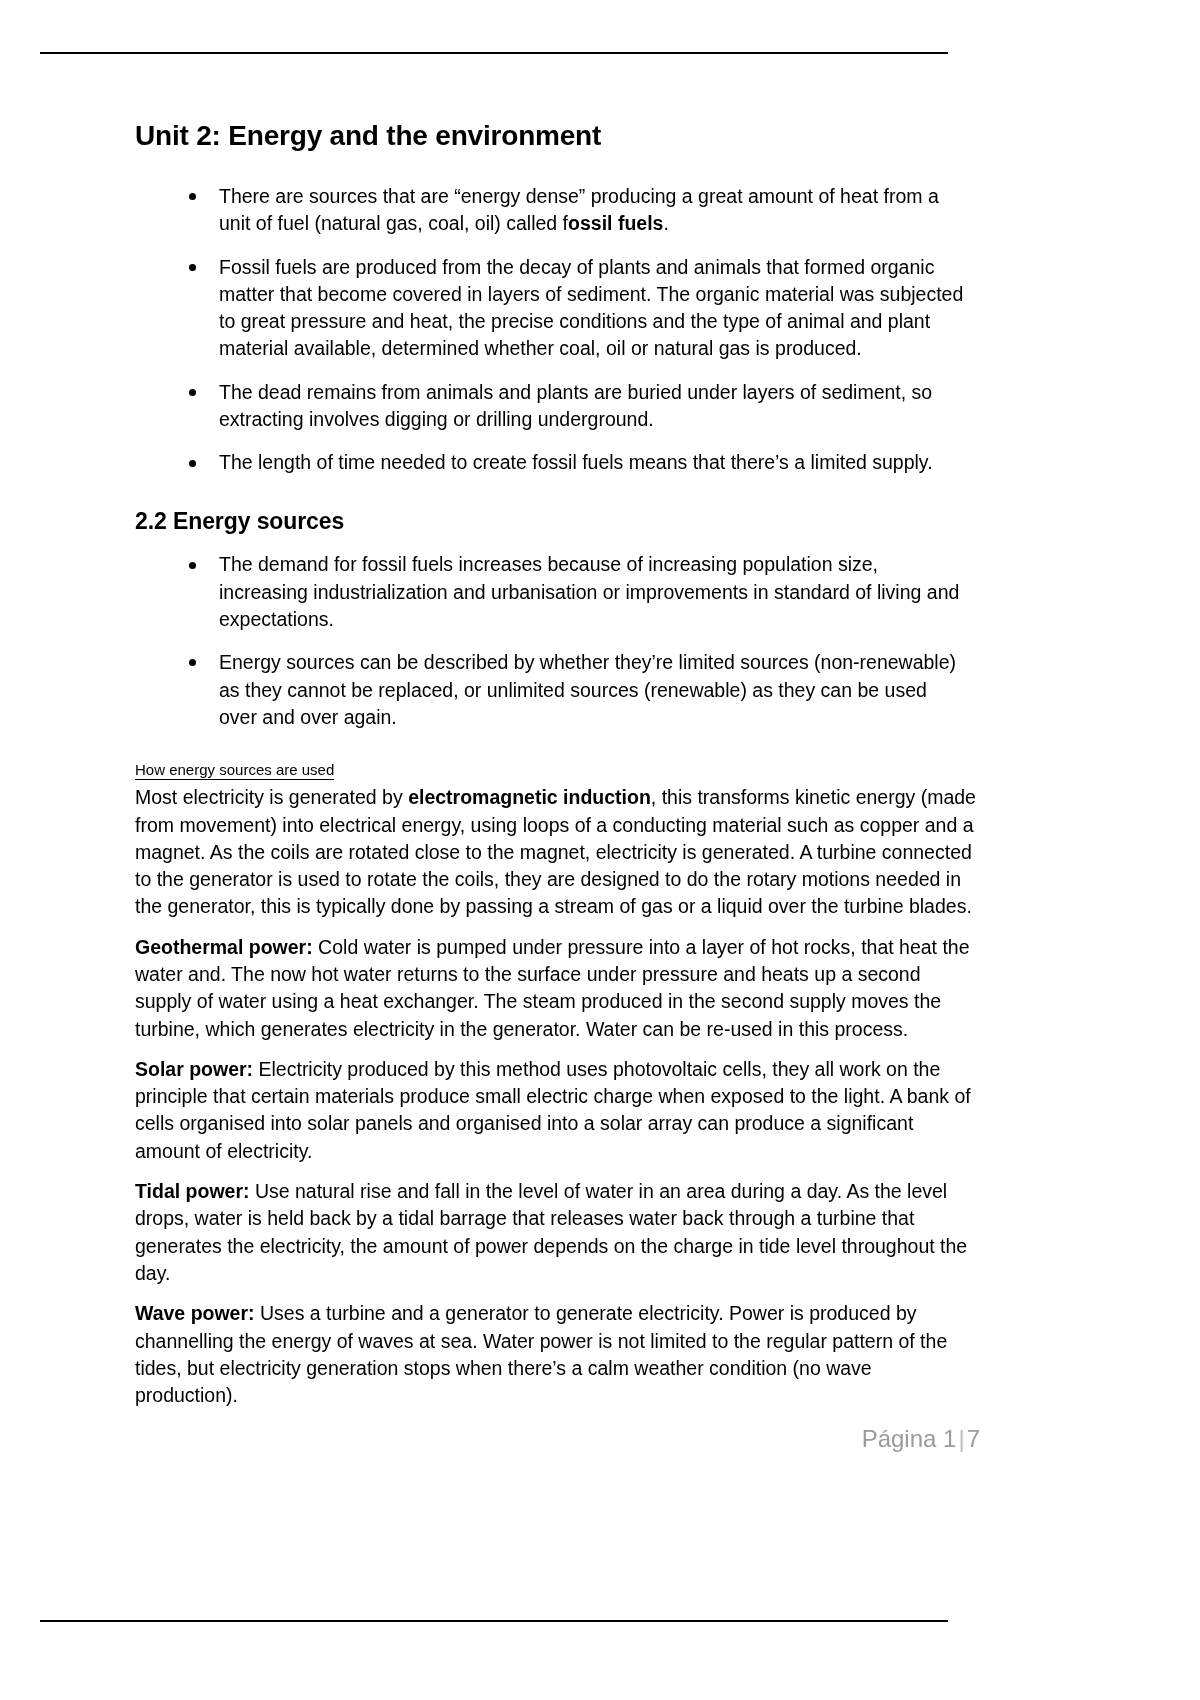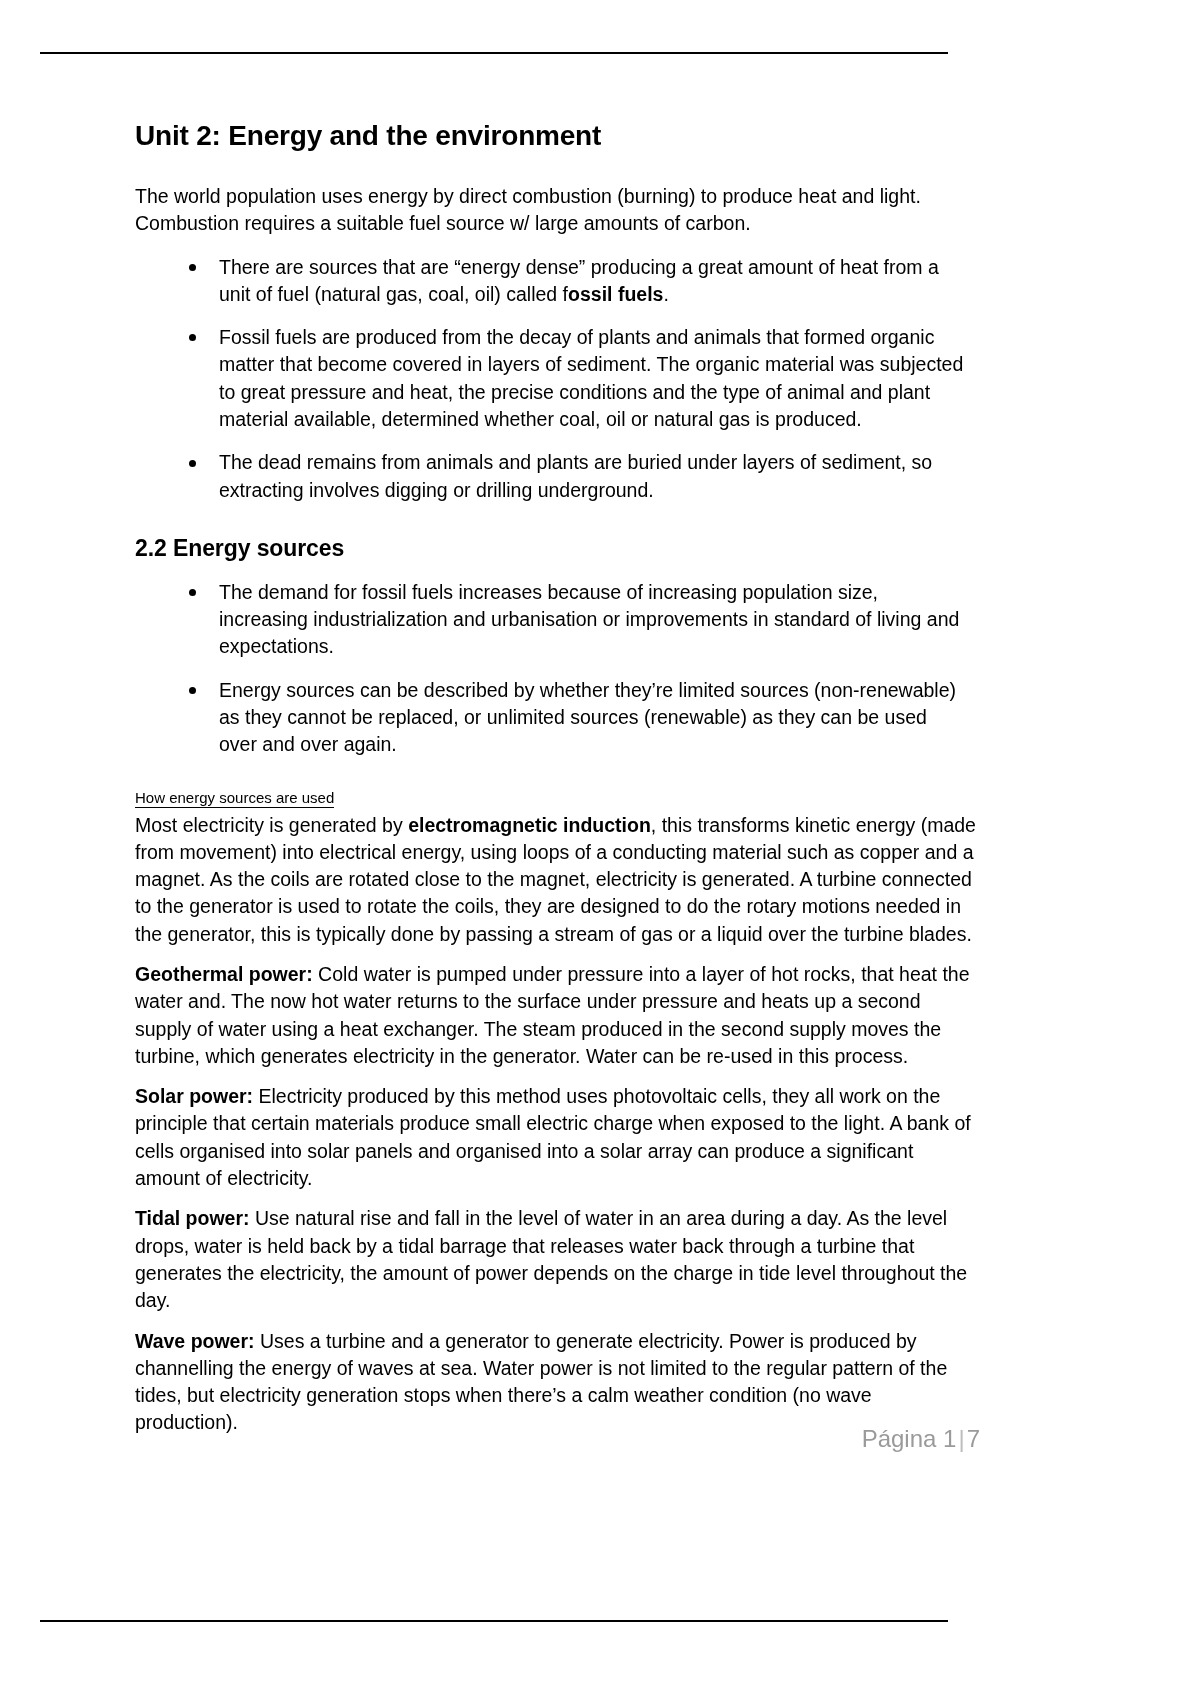--- a/index.html
+++ b/index.html
@@ -115,33 +115,32 @@
 
 <div class="page">
 
   <div class="rule rule-top"></div>
   <div class="rule rule-bottom"></div>
 
   <div class="content">
 
     <h1 class="doc-title">Unit 2: Energy and the environment</h1>
 
-    <p class="body-text">
-      <span>The world population uses energy by direct combustion (burning) to produce heat and light.</span>
-      <span>Combustion requires a suitable fuel source w/ large amounts of carbon.</span>
-    </p>
     <ul class="bullets">
       <li>
         <span class="dot"></span><span>There are sources that are “energy dense” producing a great amount of heat from a unit of fuel (natural gas, coal, oil) called f</span><b>ossil fuels</b><span>.</span>
       </li>
       <li>
         <span class="dot"></span><span>Fossil fuels are produced from the decay of plants and animals that formed organic matter that become covered in layers of sediment. The organic material was subjected to great pressure and heat, the precise conditions and the type of animal and plant material available, determined whether coal, oil or natural gas is produced.</span>
       </li>
       <li>
         <span class="dot"></span><span>The dead remains from animals and plants are buried under layers of sediment, so extracting involves digging or drilling underground.</span>
+      </li>
+      <li>
+        <span class="dot"></span><span>The length of time needed to create fossil fuels means that there’s a limited supply.</span>
       </li>
     </ul>
 
     <h2 class="section-heading spaced-above">2.2 Energy sources</h2>
     <ul class="bullets">
       <li>
         <span class="dot"></span><span>The demand for fossil fuels increases because of increasing population size, increasing industrialization and urbanisation or improvements in standard of living and expectations.</span>
       </li>
       <li>
         <span class="dot"></span><span>Energy sources can be described by whether they’re limited sources (non-renewable) as they cannot be replaced, or unlimited sources (renewable) as they can be used over and over again.</span>

